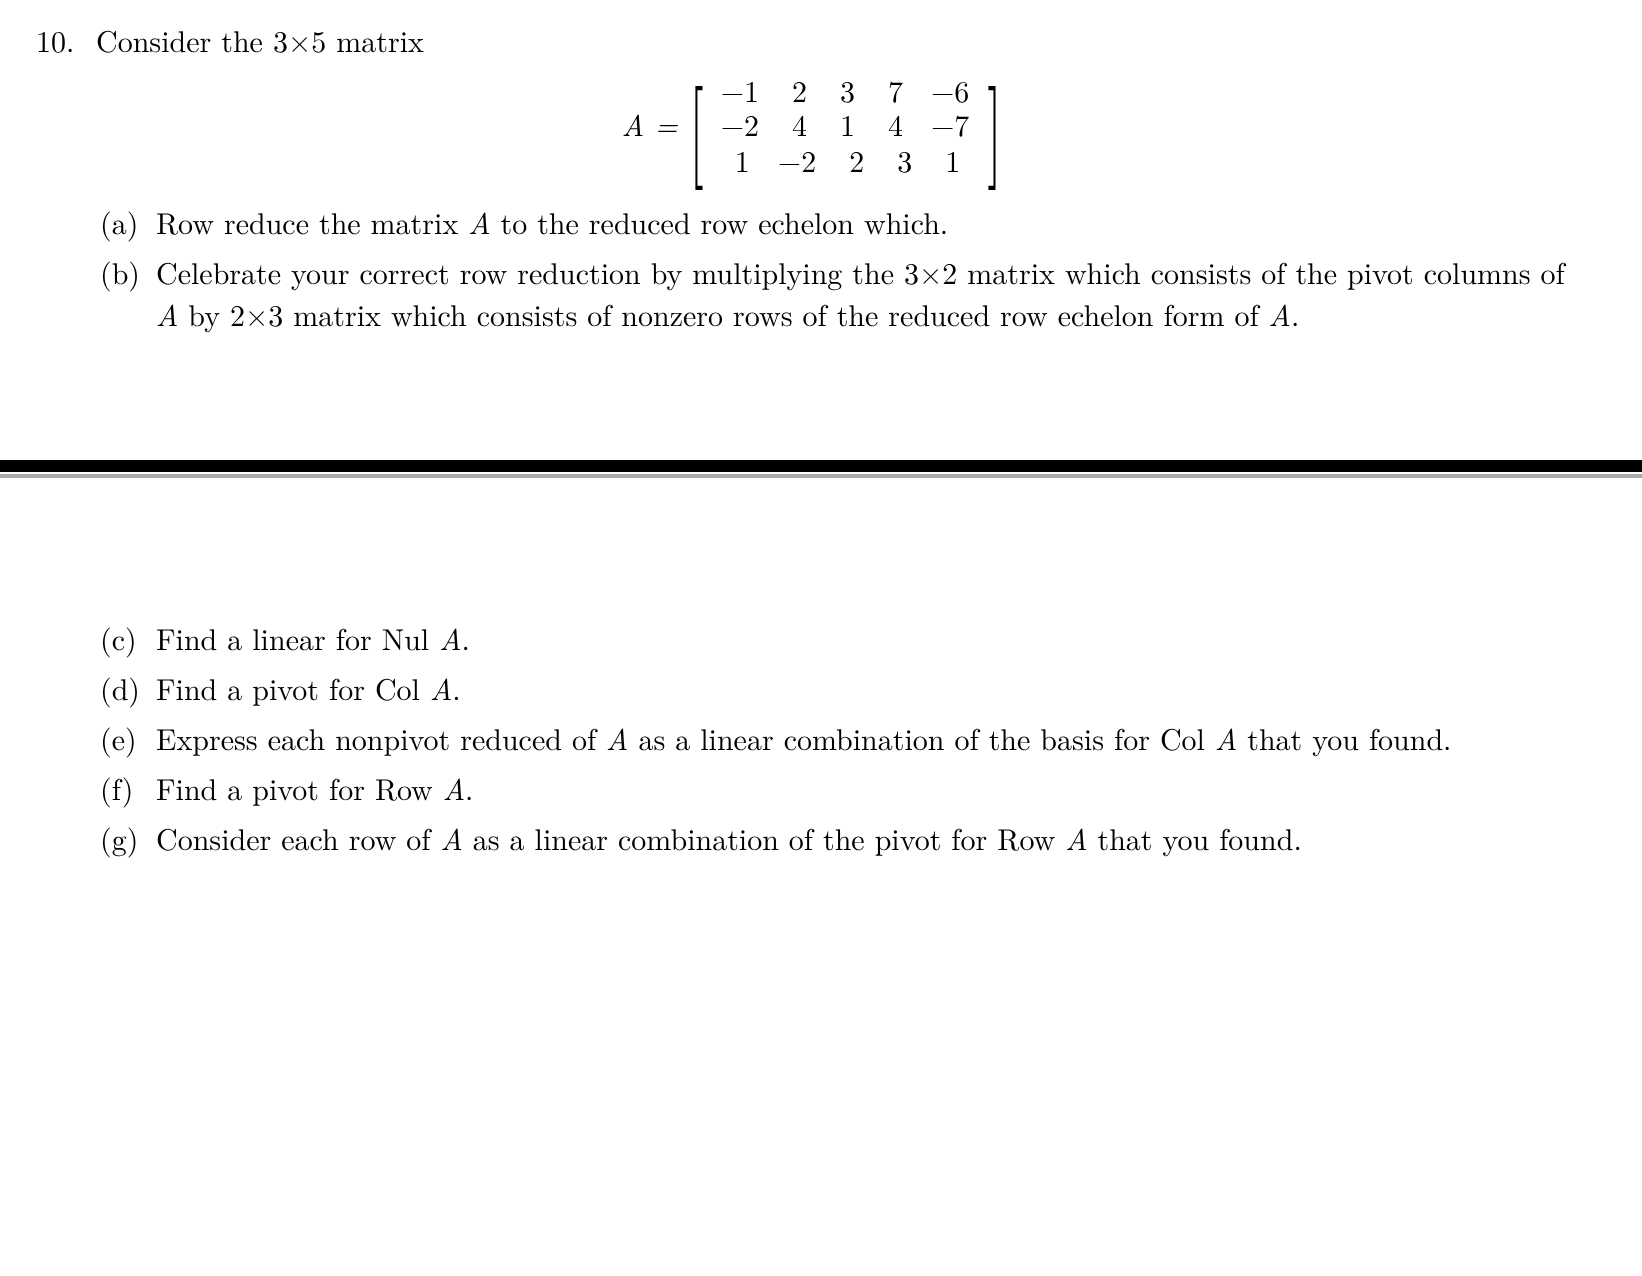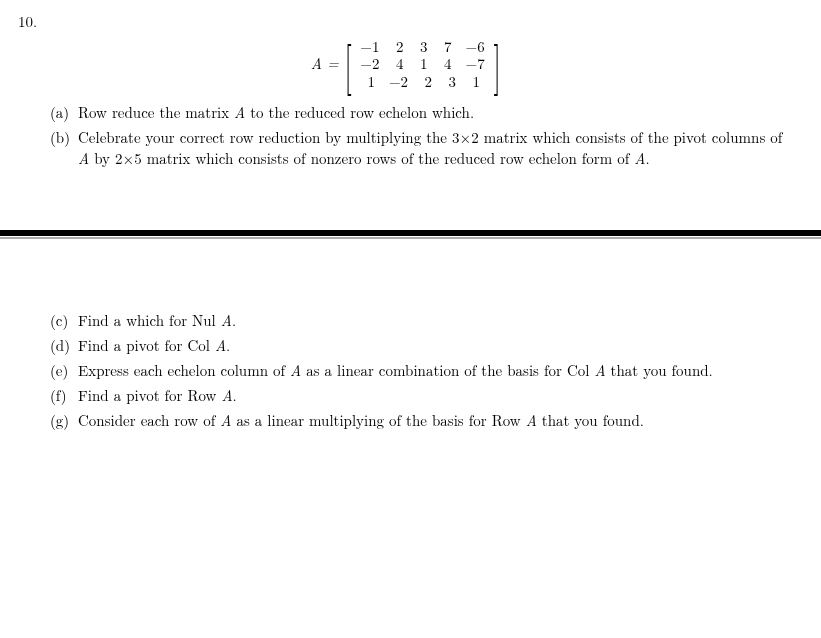--- a/index.html
+++ b/index.html
@@ -108,20 +108,21 @@
     .section2 {
       padding: 0 28px 0 50px;
     }
   </style>
 </head>
 <body>
 
 <div class="page">
   <div class="problem-header">
     <span class="problem-number">10.</span>
+    <span class="problem-text">Consider the 3×5 matrix</span>
   </div>
 
   <div class="matrix-display">
     <span class="matrix-container">
       <span class="matrix-label">A =</span>
       <span class="matrix">
         <span class="bracket">[</span>
         <span class="matrix-content">
           <span class="matrix-row">
             <span class="matrix-cell">−1</span>
@@ -153,57 +154,57 @@
   <div class="sub-parts">
     <div class="sub-part">
       <span class="sub-label">(a)</span>
       <span class="sub-text">
         <span>Row reduce the matrix </span><span class="italic">A</span><span> to the reduced row echelon which.</span>
       </span>
     </div>
     <div class="sub-part">
       <span class="sub-label">(b)</span>
       <span class="sub-text">
-        <span>Celebrate your correct row reduction by multiplying the 3×2 matrix which consists of the pivot columns of </span><span class="italic">A</span><span> by 2×5 matrix which consists of nonzero rows of the reduced row echelon form of </span><span class="italic">A</span><span>.</span>
+        <span>Celebrate your correct row reduction by multiplying the 3×2 matrix which consists of the pivot columns of </span><span class="italic">A</span><span> by 2×3 matrix which consists of nonzero rows of the reduced row echelon form of </span><span class="italic">A</span><span>.</span>
       </span>
     </div>
   </div>
 </div>
 
 <div class="separator">
   <div class="sep-line1"></div>
   <div class="sep-line2"></div>
 </div>
 
 <div class="section2">
   <div class="sub-parts" style="margin-left:0;">
     <div class="sub-part">
       <span class="sub-label">(c)</span>
       <span class="sub-text">
-        <span>Find a which for Nul </span><span class="italic">A</span><span>.</span>
+        <span>Find a linear for Nul </span><span class="italic">A</span><span>.</span>
       </span>
     </div>
     <div class="sub-part">
       <span class="sub-label">(d)</span>
       <span class="sub-text">
         <span>Find a pivot for Col </span><span class="italic">A</span><span>.</span>
       </span>
     </div>
     <div class="sub-part">
       <span class="sub-label">(e)</span>
       <span class="sub-text">
-        <span>Express each echelon column of </span><span class="italic">A</span><span> as a linear combination of the basis for Col </span><span class="italic">A</span><span> that you found.</span>
+        <span>Express each nonpivot reduced of </span><span class="italic">A</span><span> as a linear combination of the basis for Col </span><span class="italic">A</span><span> that you found.</span>
       </span>
     </div>
     <div class="sub-part">
       <span class="sub-label">(f)</span>
       <span class="sub-text">
         <span>Find a pivot for Row </span><span class="italic">A</span><span>.</span>
       </span>
     </div>
     <div class="sub-part">
       <span class="sub-label">(g)</span>
       <span class="sub-text">
-        <span>Consider each row of </span><span class="italic">A</span><span> as a linear multiplying of the basis for Row </span><span class="italic">A</span><span> that you found.</span>
+        <span>Consider each row of </span><span class="italic">A</span><span> as a linear combination of the pivot for Row </span><span class="italic">A</span><span> that you found.</span>
       </span>
     </div>
   </div>
 </div>
 
 </body></html>

